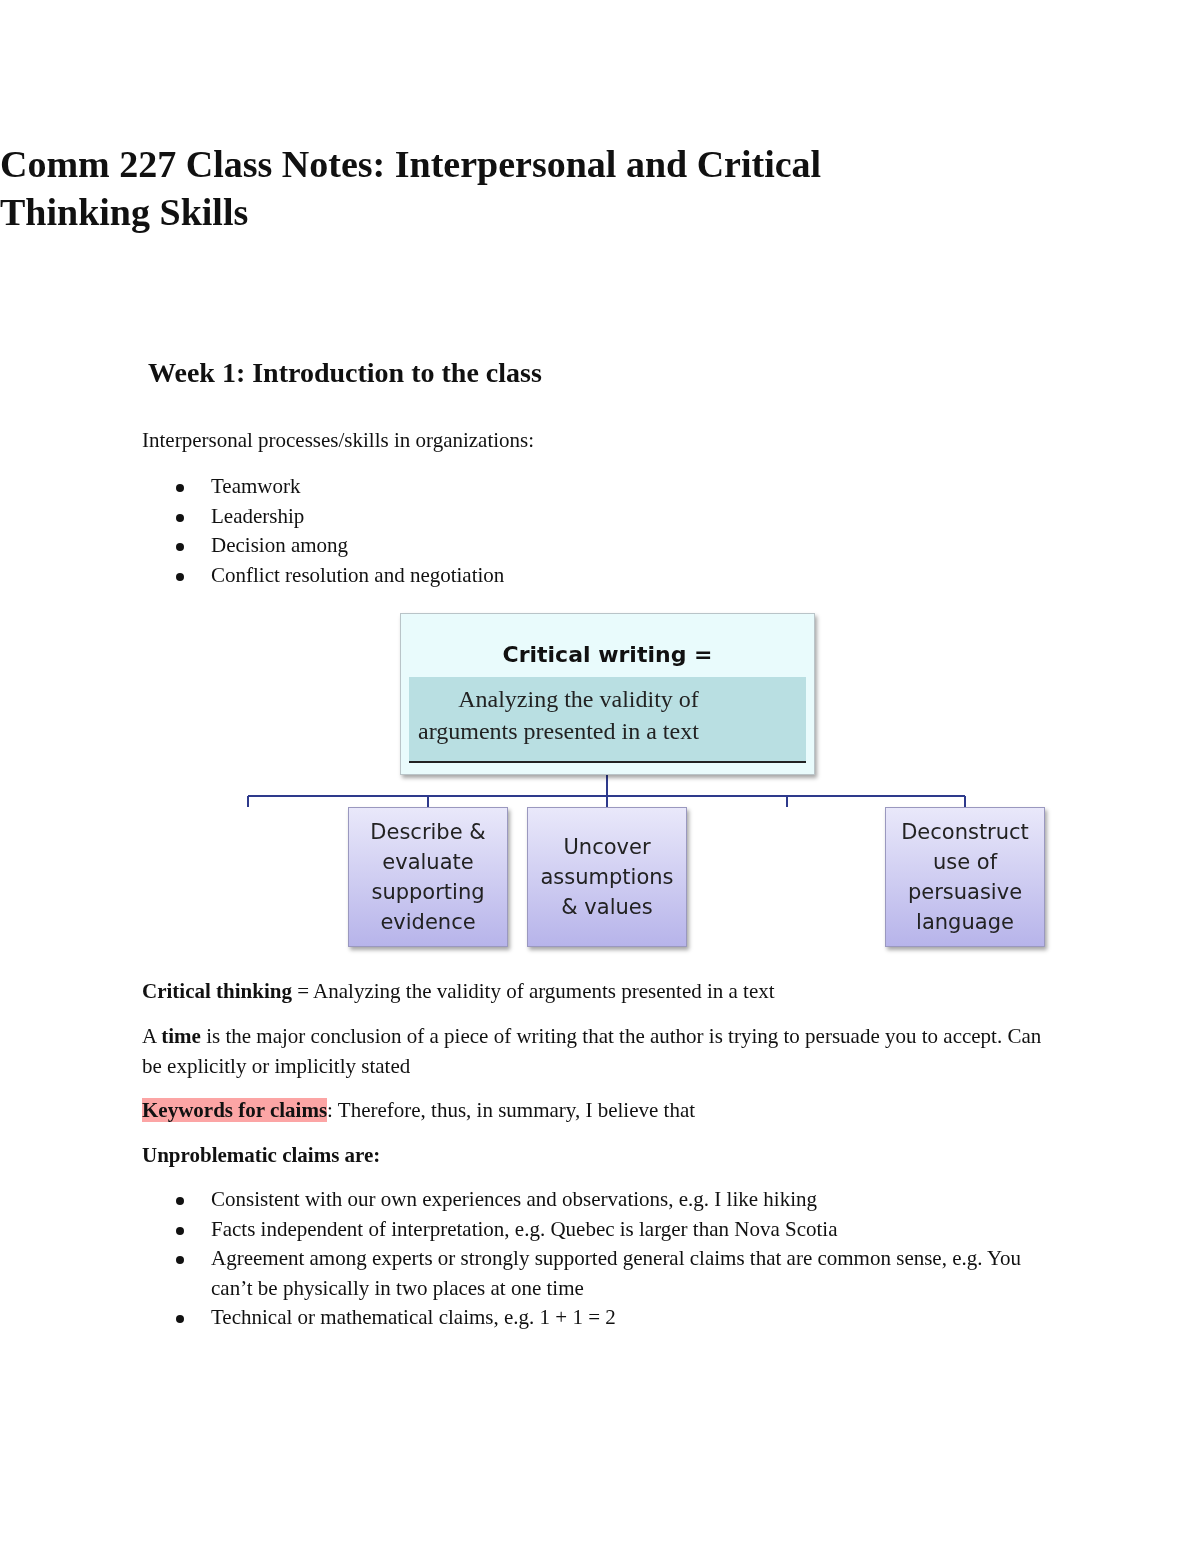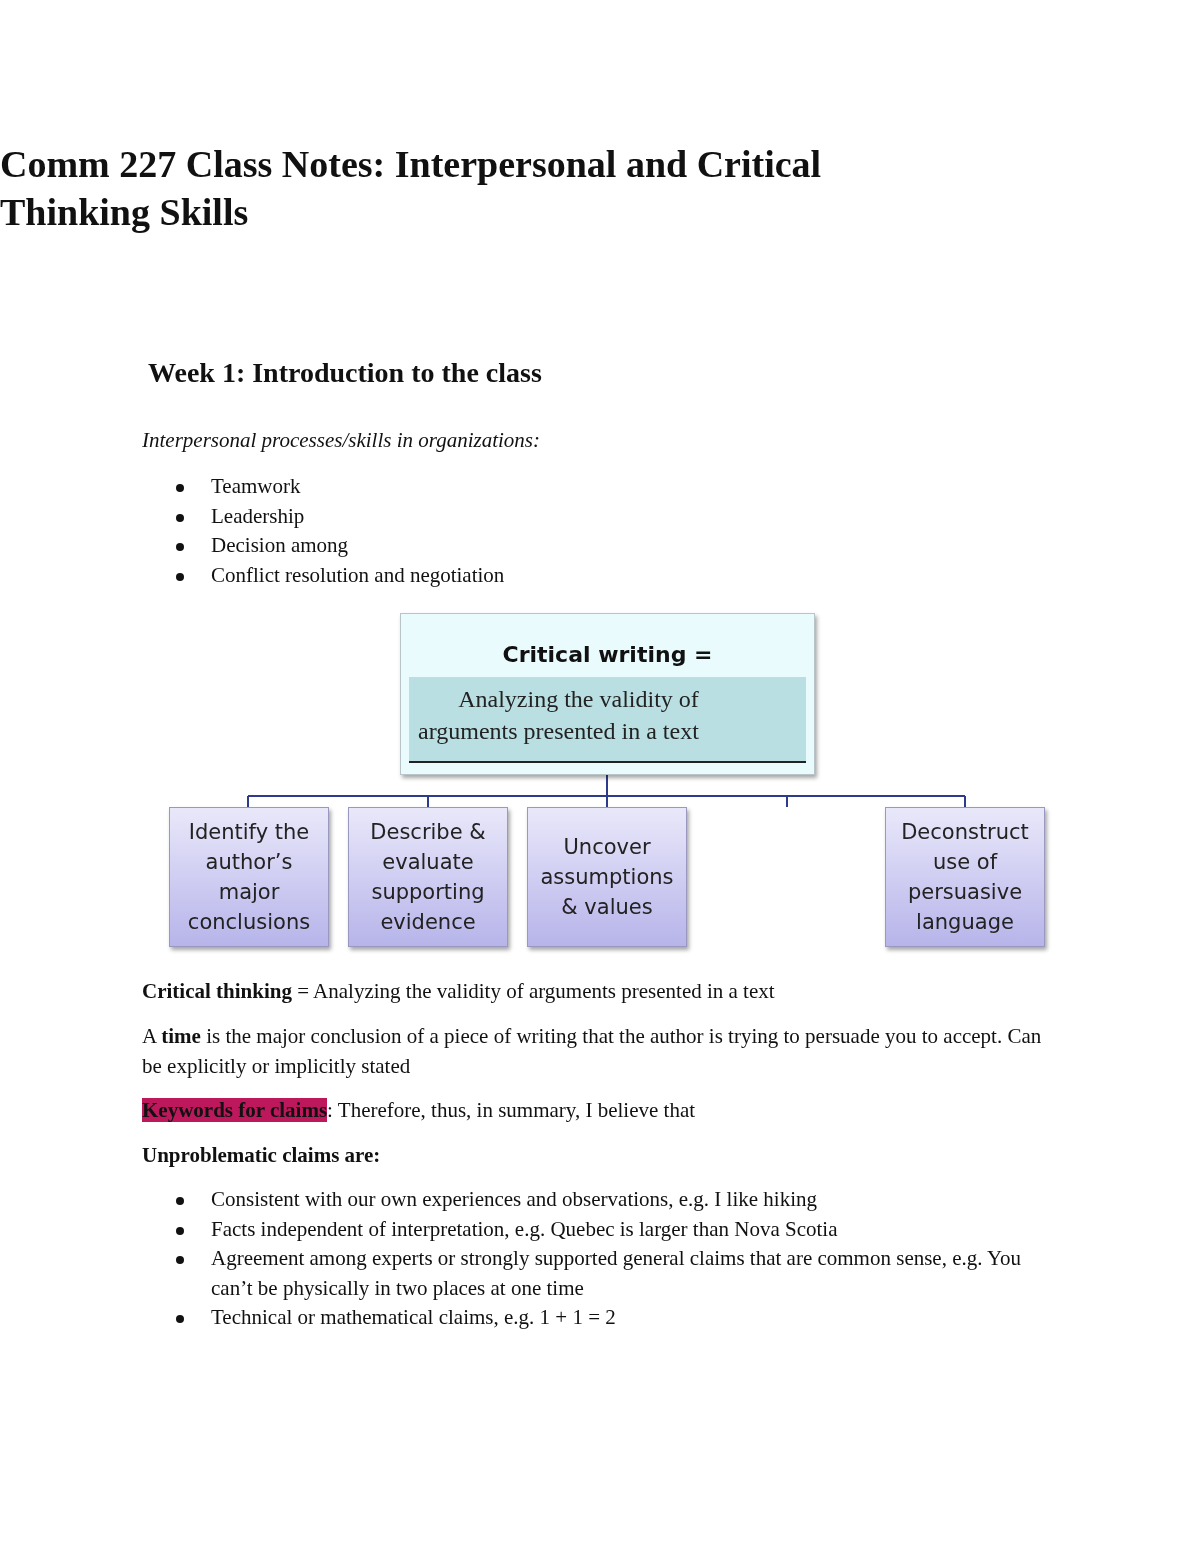--- a/index.html
+++ b/index.html
@@ -1,21 +1,21 @@
 <!DOCTYPE html>
 <html><head>
 <meta charset="utf-8">
 <style>
   html, body { margin: 0; padding: 0; background: #ffffff; }
   body { width: 1200px; height: 1553px; position: relative; overflow: hidden;
          font-family: "Liberation Serif", "DejaVu Serif", serif; color: #111; }
   .title { position: absolute; left: 0; width: 1200px; top: 140px; text-align: left;
            font-weight: bold; font-size: 38px; line-height: 48px; }
   .h2 { position: absolute; left: 148px; top: 318px; font-weight: bold; font-size: 28px; margin-top: 39px; }
-  .intro { position: absolute; left: 142px; top: 428px; font-style: italic; font-size: 21px; }
+  .intro { position: absolute; left: 142px; top: 428px; font-size: 21px; }
   ul.bul { position: absolute; left: 142px; margin: 0; padding: 0; list-style: none; font-size: 21px; }
   ul.bul li { position: relative; padding-left: 69px; line-height: 29.5px; }
   ul.bul li::before { content: ""; position: absolute; left: 34px; top: 12px; width: 8px; height: 8px;
                       border-radius: 50%; background: #111; }
   ul.l1 { top: 472px; }
   ul.l2 { top: 1185px; width: 920px; }
   ul.l2 li { line-height: 29.5px; }
 
   
   .diagram { position: absolute; left: 0; top: 0; width: 1200px; height: 960px; pointer-events: none; }
@@ -26,21 +26,21 @@
   .topbox .inner { position: absolute; left: 8px; top: 63px; width: 397px; height: 84px;
                    background: #b9dfe2; border-bottom: 2px solid #222; text-align: right; }
   .topbox .inner span { position: absolute; left: 9px; top: 6px; font-size: 24px; line-height: 32px; color: #222; }
   .child { position: absolute; top: 807px; width: 158px; height: 138px;
            background: linear-gradient(#e9e8fa, #b7b4ea); border: 1px solid #9a98bf;
            box-shadow: 2px 3px 4px rgba(0,0,0,0.35); display: flex; align-items: center; justify-content: center;
            text-align: center; font-family: "DejaVu Sans", sans-serif; font-size: 21px; line-height: 30px; color: #222; pointer-events: auto; }
   .child span { display: block; padding: 0 4px; }
 
   .para { position: absolute; left: 142px; font-size: 21px; line-height: 29.5px; width: 920px; }
-  .hl { background: #be185d; font-weight: bold; }
+  .hl { background: #fca5a5; font-weight: bold; }
   b { font-weight: bold; }
 </style>
 </head>
 <body>
 
 <div class="title">
   <div>Comm 227 Class Notes: Interpersonal and Critical</div>
   <div>Thinking Skills</div>
 </div>
 
@@ -70,23 +70,20 @@
   <div class="topbox">
     <div class="ttl">Critical writing =</div>
     <div class="inner">
       <span>
         <span style="position:static;display:block">Analyzing the validity of</span>
         <span style="position:static;display:block">arguments presented in a text</span>
       </span>
     </div>
   </div>
 
-  <div class="child" style="left:169px">
-    <span>Identify the author’s major conclusions</span>
-  </div>
   <div class="child" style="left:348px">
     <span>Describe &amp; evaluate supporting evidence</span>
   </div>
   <div class="child" style="left:527px">
     <span>Uncover assumptions &amp; values</span>
   </div>
   <div class="child" style="left:885px">
     <span>Deconstruct use of persuasive language</span>
   </div>
 </div>

